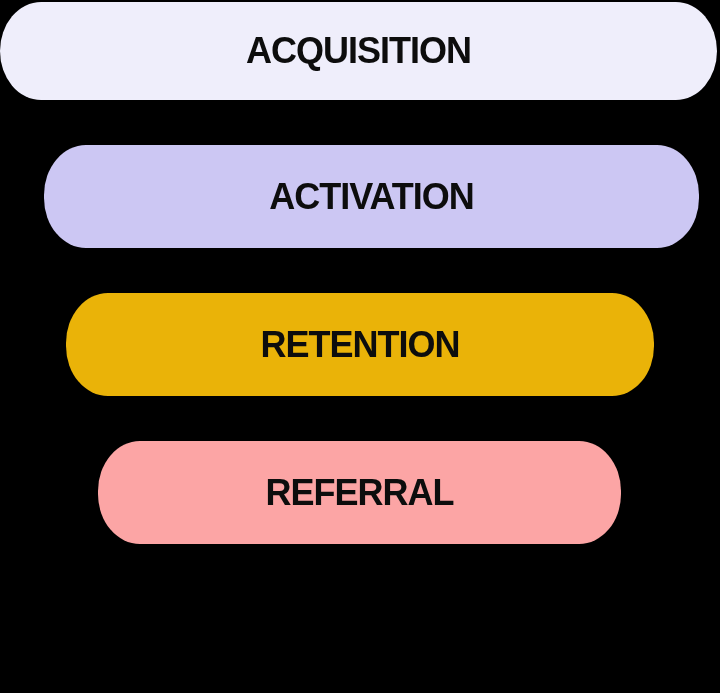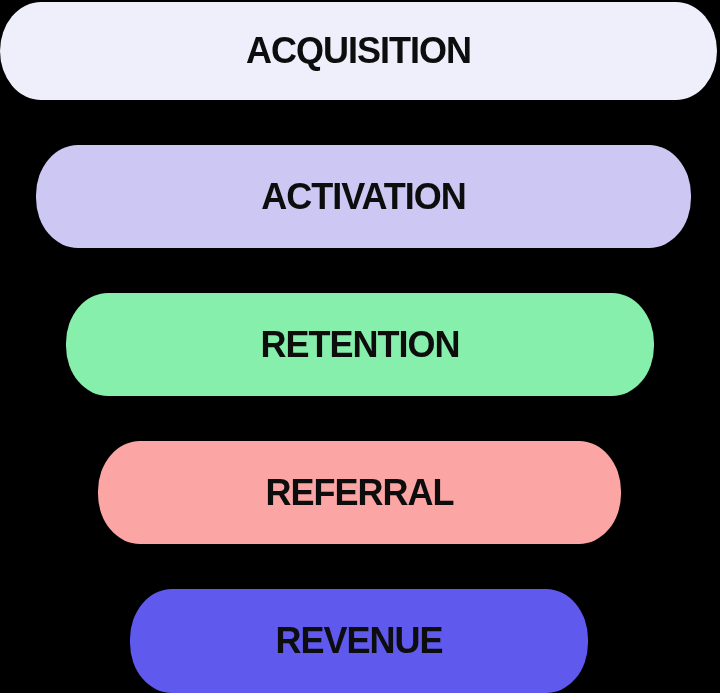--- a/index.html
+++ b/index.html
@@ -27,41 +27,38 @@
   }
   .stage-label {
     font-weight: 700;
     font-size: 36px;
     letter-spacing: -1px;
     color: #0d0d0d;
     white-space: nowrap;
   }
   
   .stage-0 { left: 0px;   top: 2px;   width: 717px; height: 98px;  }
-  .stage-1 { left: 36px;  top: 145px; width: 655px; height: 103px; }
+  .stage-1 { left: 44px;  top: 145px; width: 655px; height: 103px; }
   .stage-2 { left: 66px;  top: 293px; width: 588px; height: 103px; }
   .stage-3 { left: 98px;  top: 441px; width: 523px; height: 103px; }
   .stage-4 { left: 130px; top: 589px; width: 458px; height: 104px; }
 </style>
 </head>
 <body style="background-color: rgb(0, 0, 0);">
 
 <div class="funnel">
   <div class="stage stage-0" style="background-color: rgb(239, 238, 251);">
     <span class="stage-label">ACQUISITION</span>
   </div>
 
   <div class="stage stage-1" style="background-color: rgb(204, 199, 243);">
     <span class="stage-label">ACTIVATION</span>
   </div>
 
-  <div class="stage stage-2" style="background-color: #86efac;">
+  <div class="stage stage-2" style="background-color: #eab308;">
     <span class="stage-label">RETENTION</span>
   </div>
 
   <div class="stage stage-3" style="background-color: #fca5a5;">
     <span class="stage-label">REFERRAL</span>
   </div>
 
-  <div class="stage stage-4" style="background-color: rgb(95, 89, 238);">
-    <span class="stage-label">REVENUE</span>
-  </div>
 </div>
 
 </body></html>

